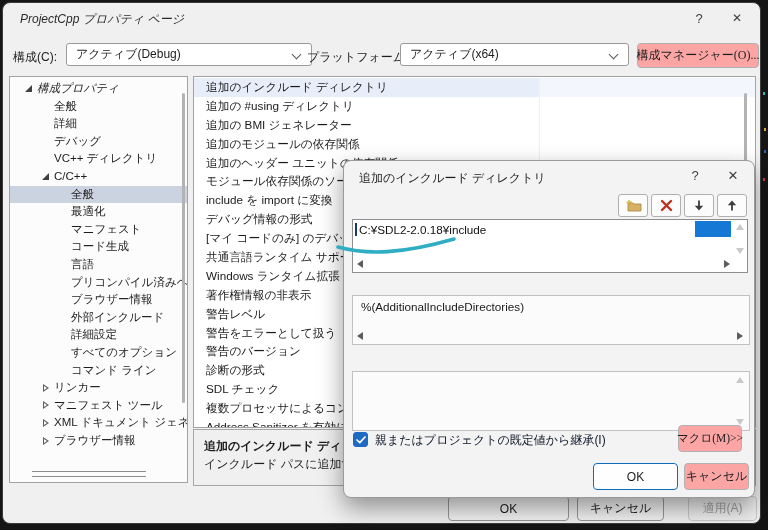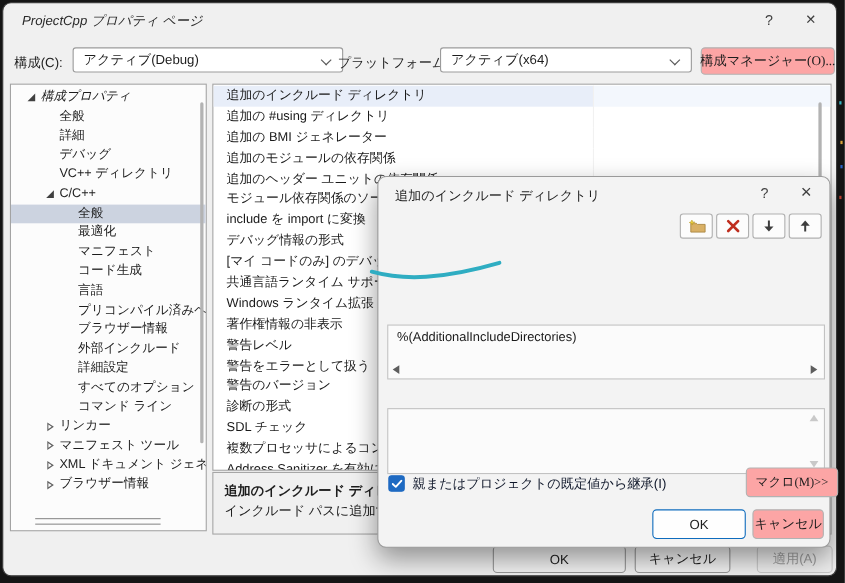--- a/index.html
+++ b/index.html
@@ -353,20 +353,31 @@
       </svg>
     </div>
     <div class="tool-btn">
       <svg width="12" height="13" viewBox="0 0 12 13">
         <path d="M6 11.5 L6 3" stroke="#3d3d3d" stroke-width="1.8"></path>
         <path d="M1.8 6.2 L6 1.5 L10.2 6.2 Z" fill="#3d3d3d"></path>
       </svg>
     </div>
   </div>
 
+  <div class="listbox">
+    <div class="lb-line">
+      <span class="caret"></span>
+      <span>C:¥SDL2-2.0.18¥include</span>
+    </div>
+    <div class="lb-selblock" style="background:#1478d4;"></div>
+    <span class="tri tri-up" style="right:3px;top:4px;"></span>
+    <span class="tri tri-down" style="right:3px;top:28px;"></span>
+    <span class="tri tri-left" style="left:4px;bottom:4px;"></span>
+    <span class="tri tri-right" style="right:17px;bottom:4px;"></span>
+  </div>
 
   <svg class="annot" viewBox="0 0 130 32">
     <path d="M6 16 C 35 24, 70 23, 122 8" fill="none" stroke="#2fadc2" stroke-width="3.6" stroke-linecap="round"></path>
   </svg>
 
   <span class="dlg-label" style="top:120px;">評価された値:</span>
   <div class="valuebox" style="top:134px;height:50px;">
     <div style="padding-top:3px;">
         <div class="vline">%(AdditionalIncludeDirectories)</div>
       </div>
@@ -380,21 +391,21 @@
     <span class="tri tri-down" style="right:5px;bottom:5px;"></span>
   </div>
 
   <div class="checkbox checked">
     <svg width="10" height="8" viewBox="0 0 10 8">
       <path d="M1 4 L3.8 6.6 L9 1" fill="none" stroke="#ffffff" stroke-width="1.7" stroke-linecap="round" stroke-linejoin="round"></path>
     </svg>
   </div>
   <span class="cb-label">親またはプロジェクトの既定値から継承(I)</span>
 
-  <div class="btn light" style="left:334px;top:264px;width:84px;height:27px;font-size:11.5px;">
+  <div class="btn light" style="left:334px;top:264px;width:64px;height:27px;font-size:11.5px;">
     <span>マクロ(M)&gt;&gt;</span>
   </div>
 
   <div class="btn default" style="left:249px;top:302px;width:85px;height:27px;">
     <span>OK</span>
   </div>
   <div class="btn light" style="left:340px;top:302px;width:65px;height:27px;">
     <span>キャンセル</span>
   </div>
 </div>

